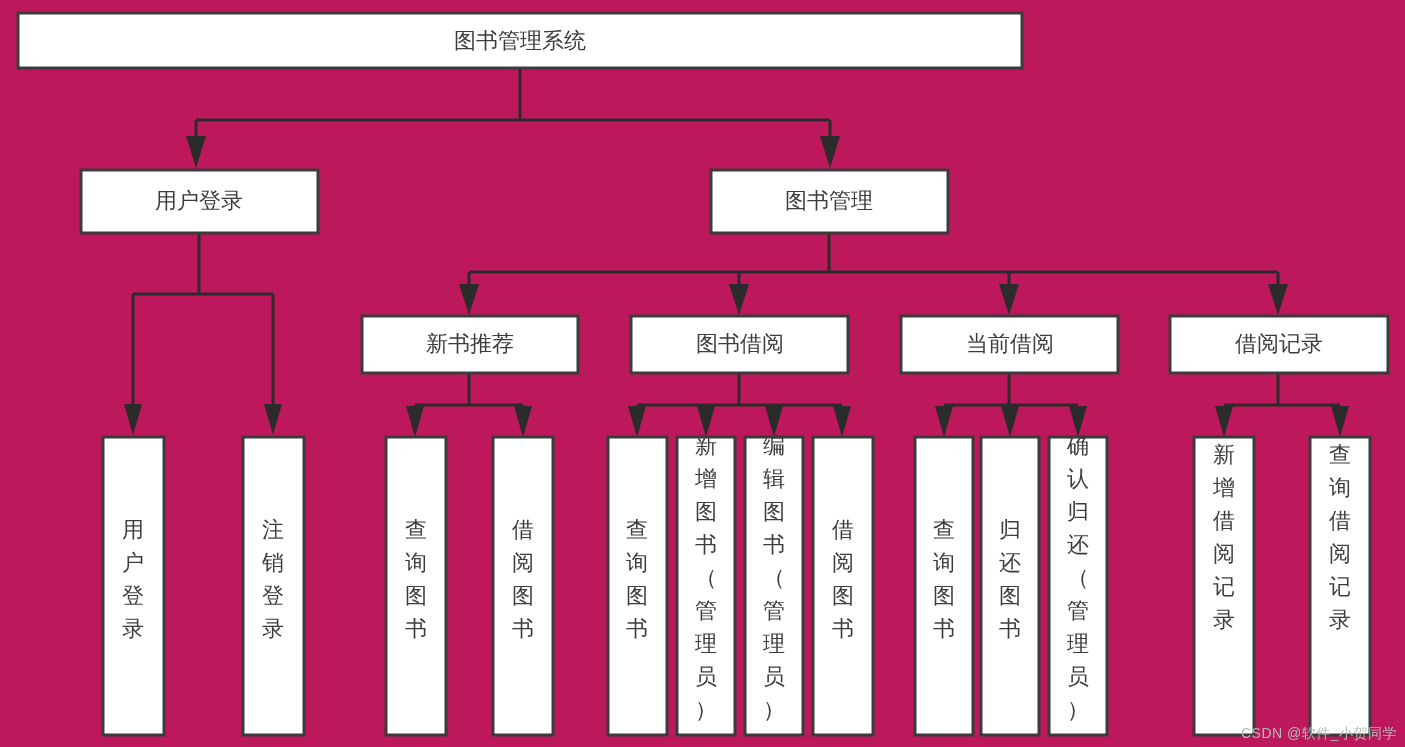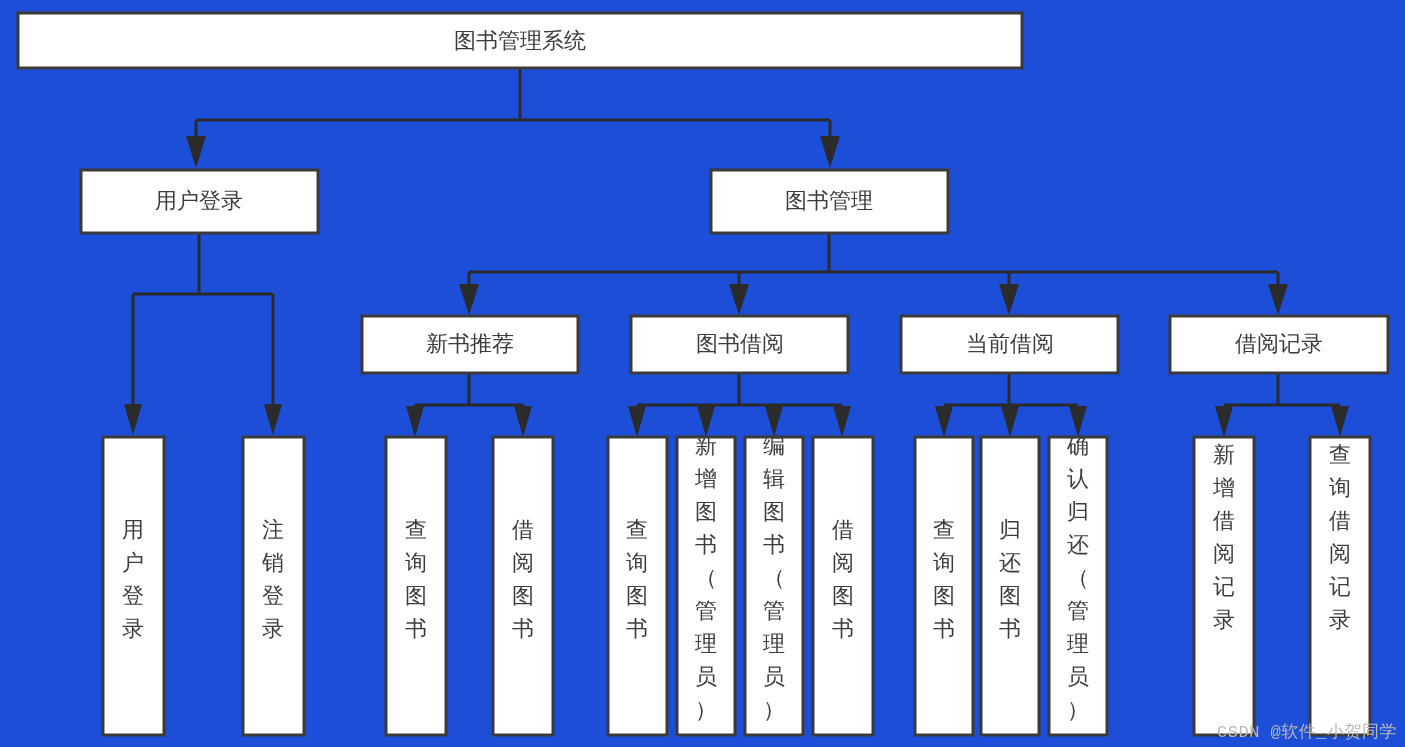--- a/index.html
+++ b/index.html
@@ -10,21 +10,21 @@
   body {
     width: 1405px;
     height: 747px;
     font-family: "Liberation Sans", "DejaVu Sans", sans-serif;
     overflow: hidden;
   }
   #diagram-root {
     position: relative;
     width: 1405px;
     height: 747px;
-    background: #1d4ed8;
+    background: #be185d;
   }
   svg#flow {
     position: absolute;
     left: 0;
     top: 0;
     width: 1405px;
     height: 747px;
   }
   .node-rect {
     fill: #ffffff;
@@ -51,22 +51,22 @@
   .node-label-v {
     fill: #3c3c3c;
     font-family: "Liberation Sans", "DejaVu Sans", sans-serif;
     font-size: 22px;
     text-anchor: middle;
   }
   .watermark {
     position: absolute;
     right: 8px;
     bottom: 4px;
-    font-family: Liberation Mono, monospace;
-    font-size: 17px;
+    font-family: Liberation Sans, sans-serif;
+    font-size: 14px;
     color: #b8b8b8;
     letter-spacing: 0.5px;
     white-space: nowrap;
     user-select: none;
   }
 </style>
 </head>
 <body>
 
 <div id="diagram-root">

